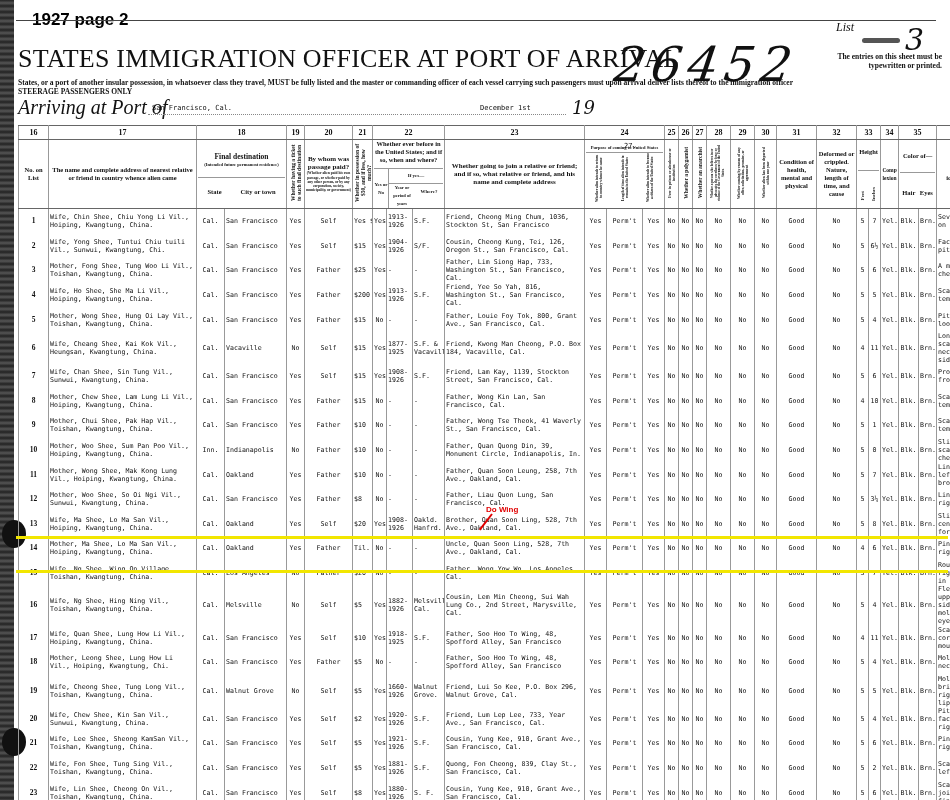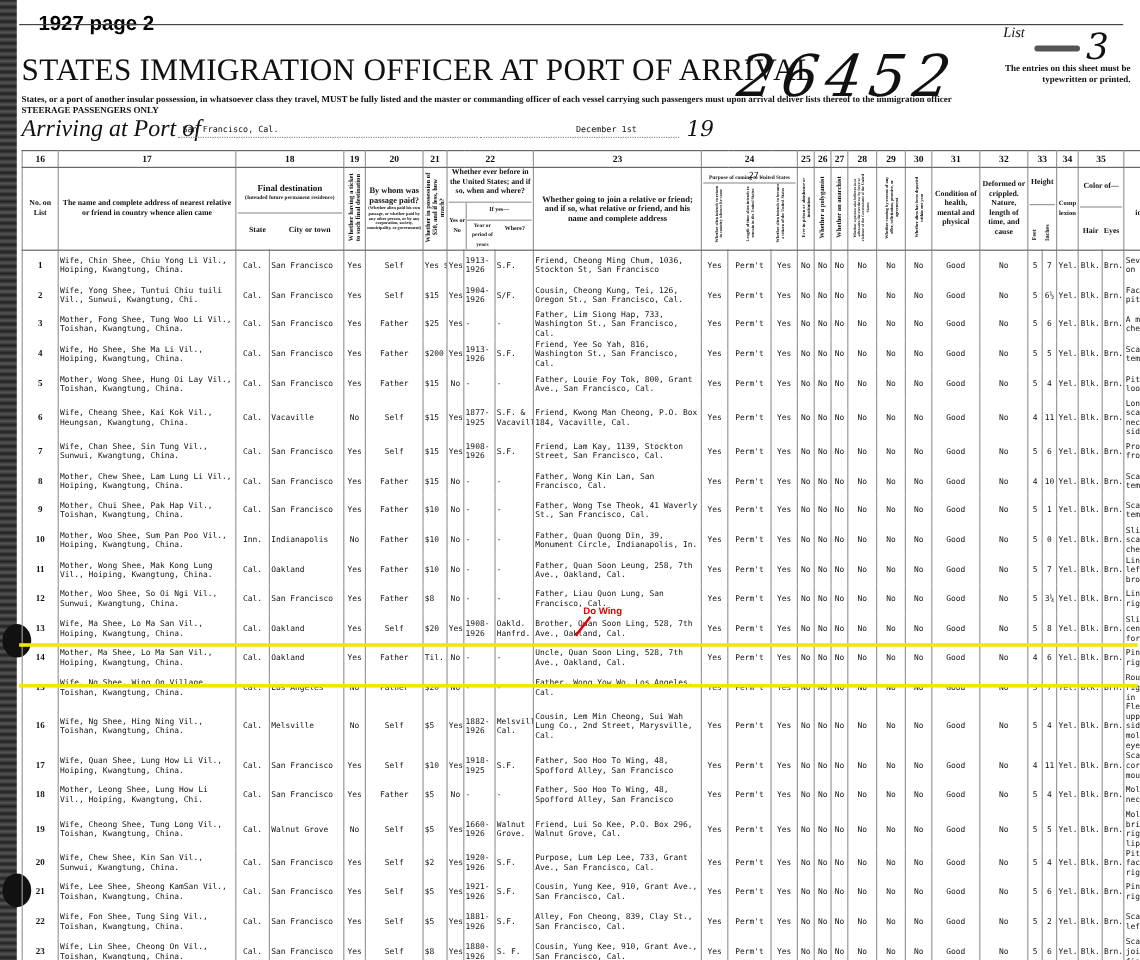--- a/index.html
+++ b/index.html
@@ -760,21 +760,21 @@
         <td class="num">20</td>
         <td class="wrap">Wife, Chew Shee, Kin San Vil., Sunwui, Kwangtung, China.</td>
         <td class="c">Cal.</td>
         <td>San Francisco</td>
         <td class="c">Yes</td>
         <td class="c">Self</td>
         <td>$2</td>
         <td class="c">Yes</td>
         <td class="wrap">1920-1926</td>
         <td class="wrap">S.F.</td>
-        <td class="wrap">Purpose, Lum Lep Lee, 733, Grant Ave., San Francisco, Cal.</td>
+        <td class="wrap">Friend, Lum Lep Lee, 733, Year Ave., San Francisco, Cal.</td>
         <td class="c">Yes</td>
         <td class="c">Perm't</td>
         <td class="c">Yes</td>
         <td class="c">No</td>
         <td class="c">No</td>
         <td class="c">No</td>
         <td class="c">No</td>
         <td class="c">No</td>
         <td class="c">No</td>
         <td class="c">Good</td>
@@ -820,21 +820,21 @@
         <td class="num">22</td>
         <td class="wrap">Wife, Fon Shee, Tung Sing Vil., Toishan, Kwangtung, China.</td>
         <td class="c">Cal.</td>
         <td>San Francisco</td>
         <td class="c">Yes</td>
         <td class="c">Self</td>
         <td>$5</td>
         <td class="c">Yes</td>
         <td class="wrap">1881-1926</td>
         <td class="wrap">S.F.</td>
-        <td class="wrap">Alley, Fon Cheong, 839, Clay St., San Francisco, Cal.</td>
+        <td class="wrap">Quong, Fon Cheong, 839, Clay St., San Francisco, Cal.</td>
         <td class="c">Yes</td>
         <td class="c">Perm't</td>
         <td class="c">Yes</td>
         <td class="c">No</td>
         <td class="c">No</td>
         <td class="c">No</td>
         <td class="c">No</td>
         <td class="c">No</td>
         <td class="c">No</td>
         <td class="c">Good</td>

